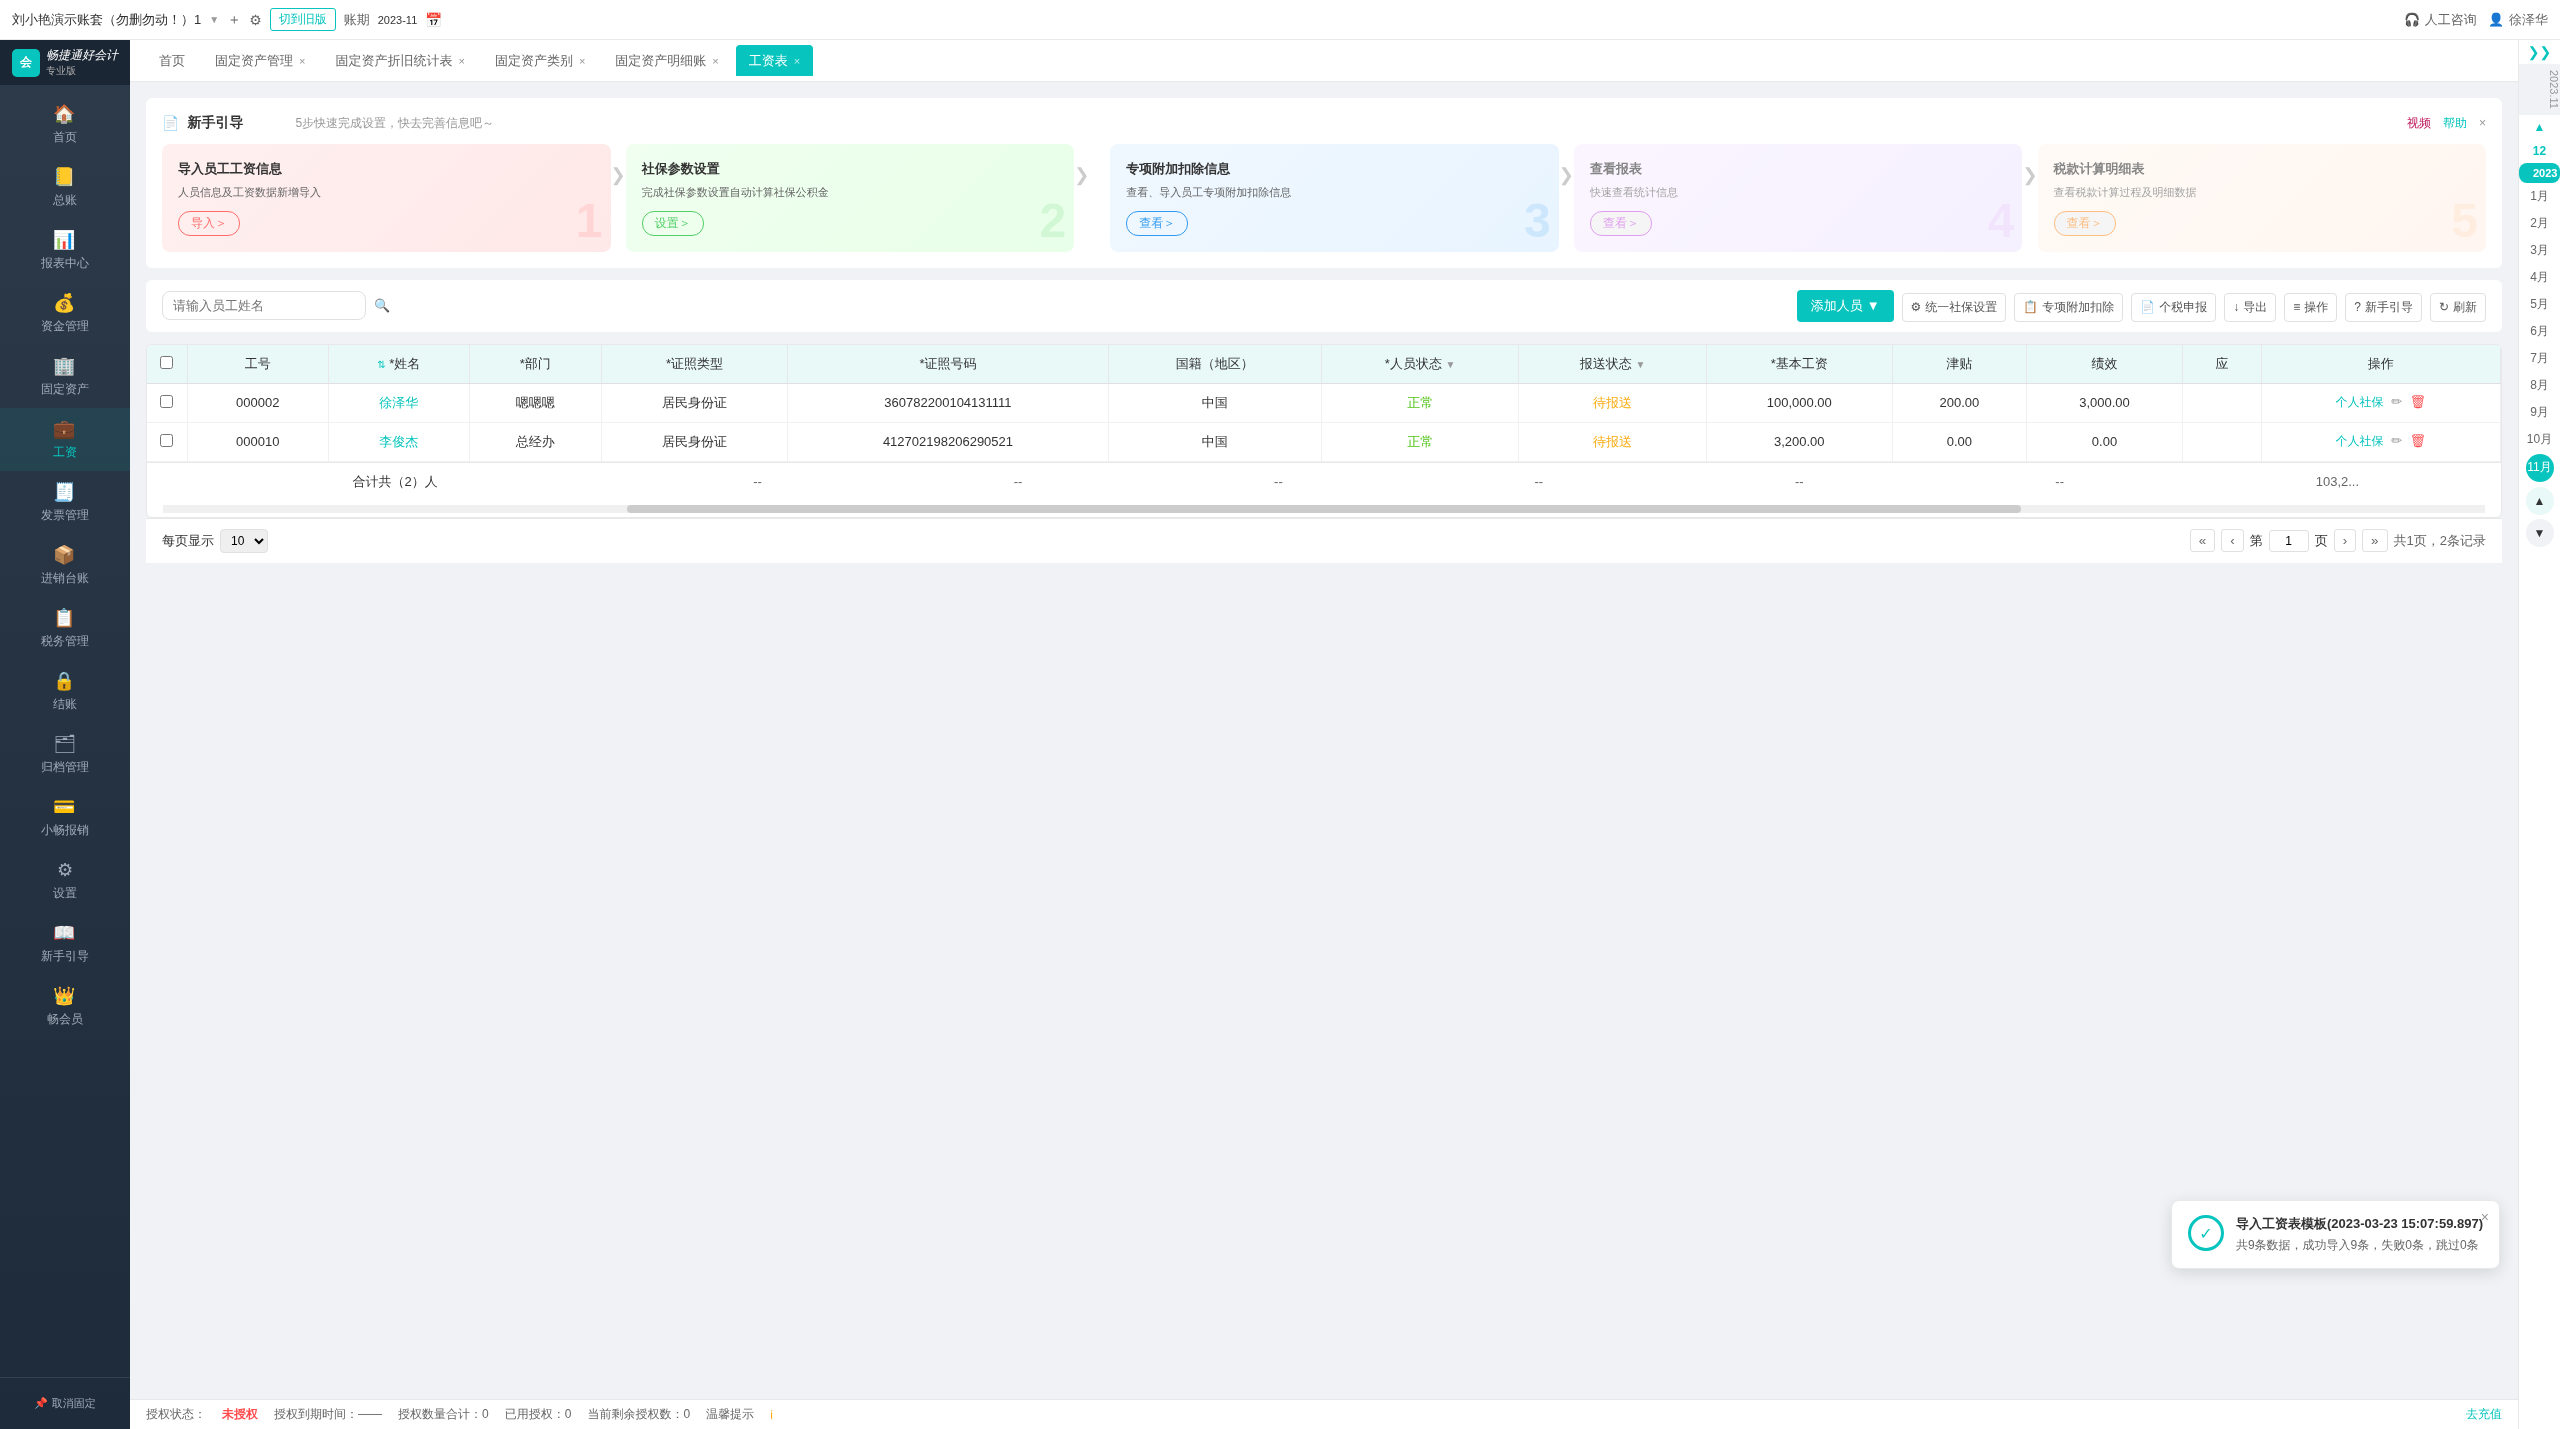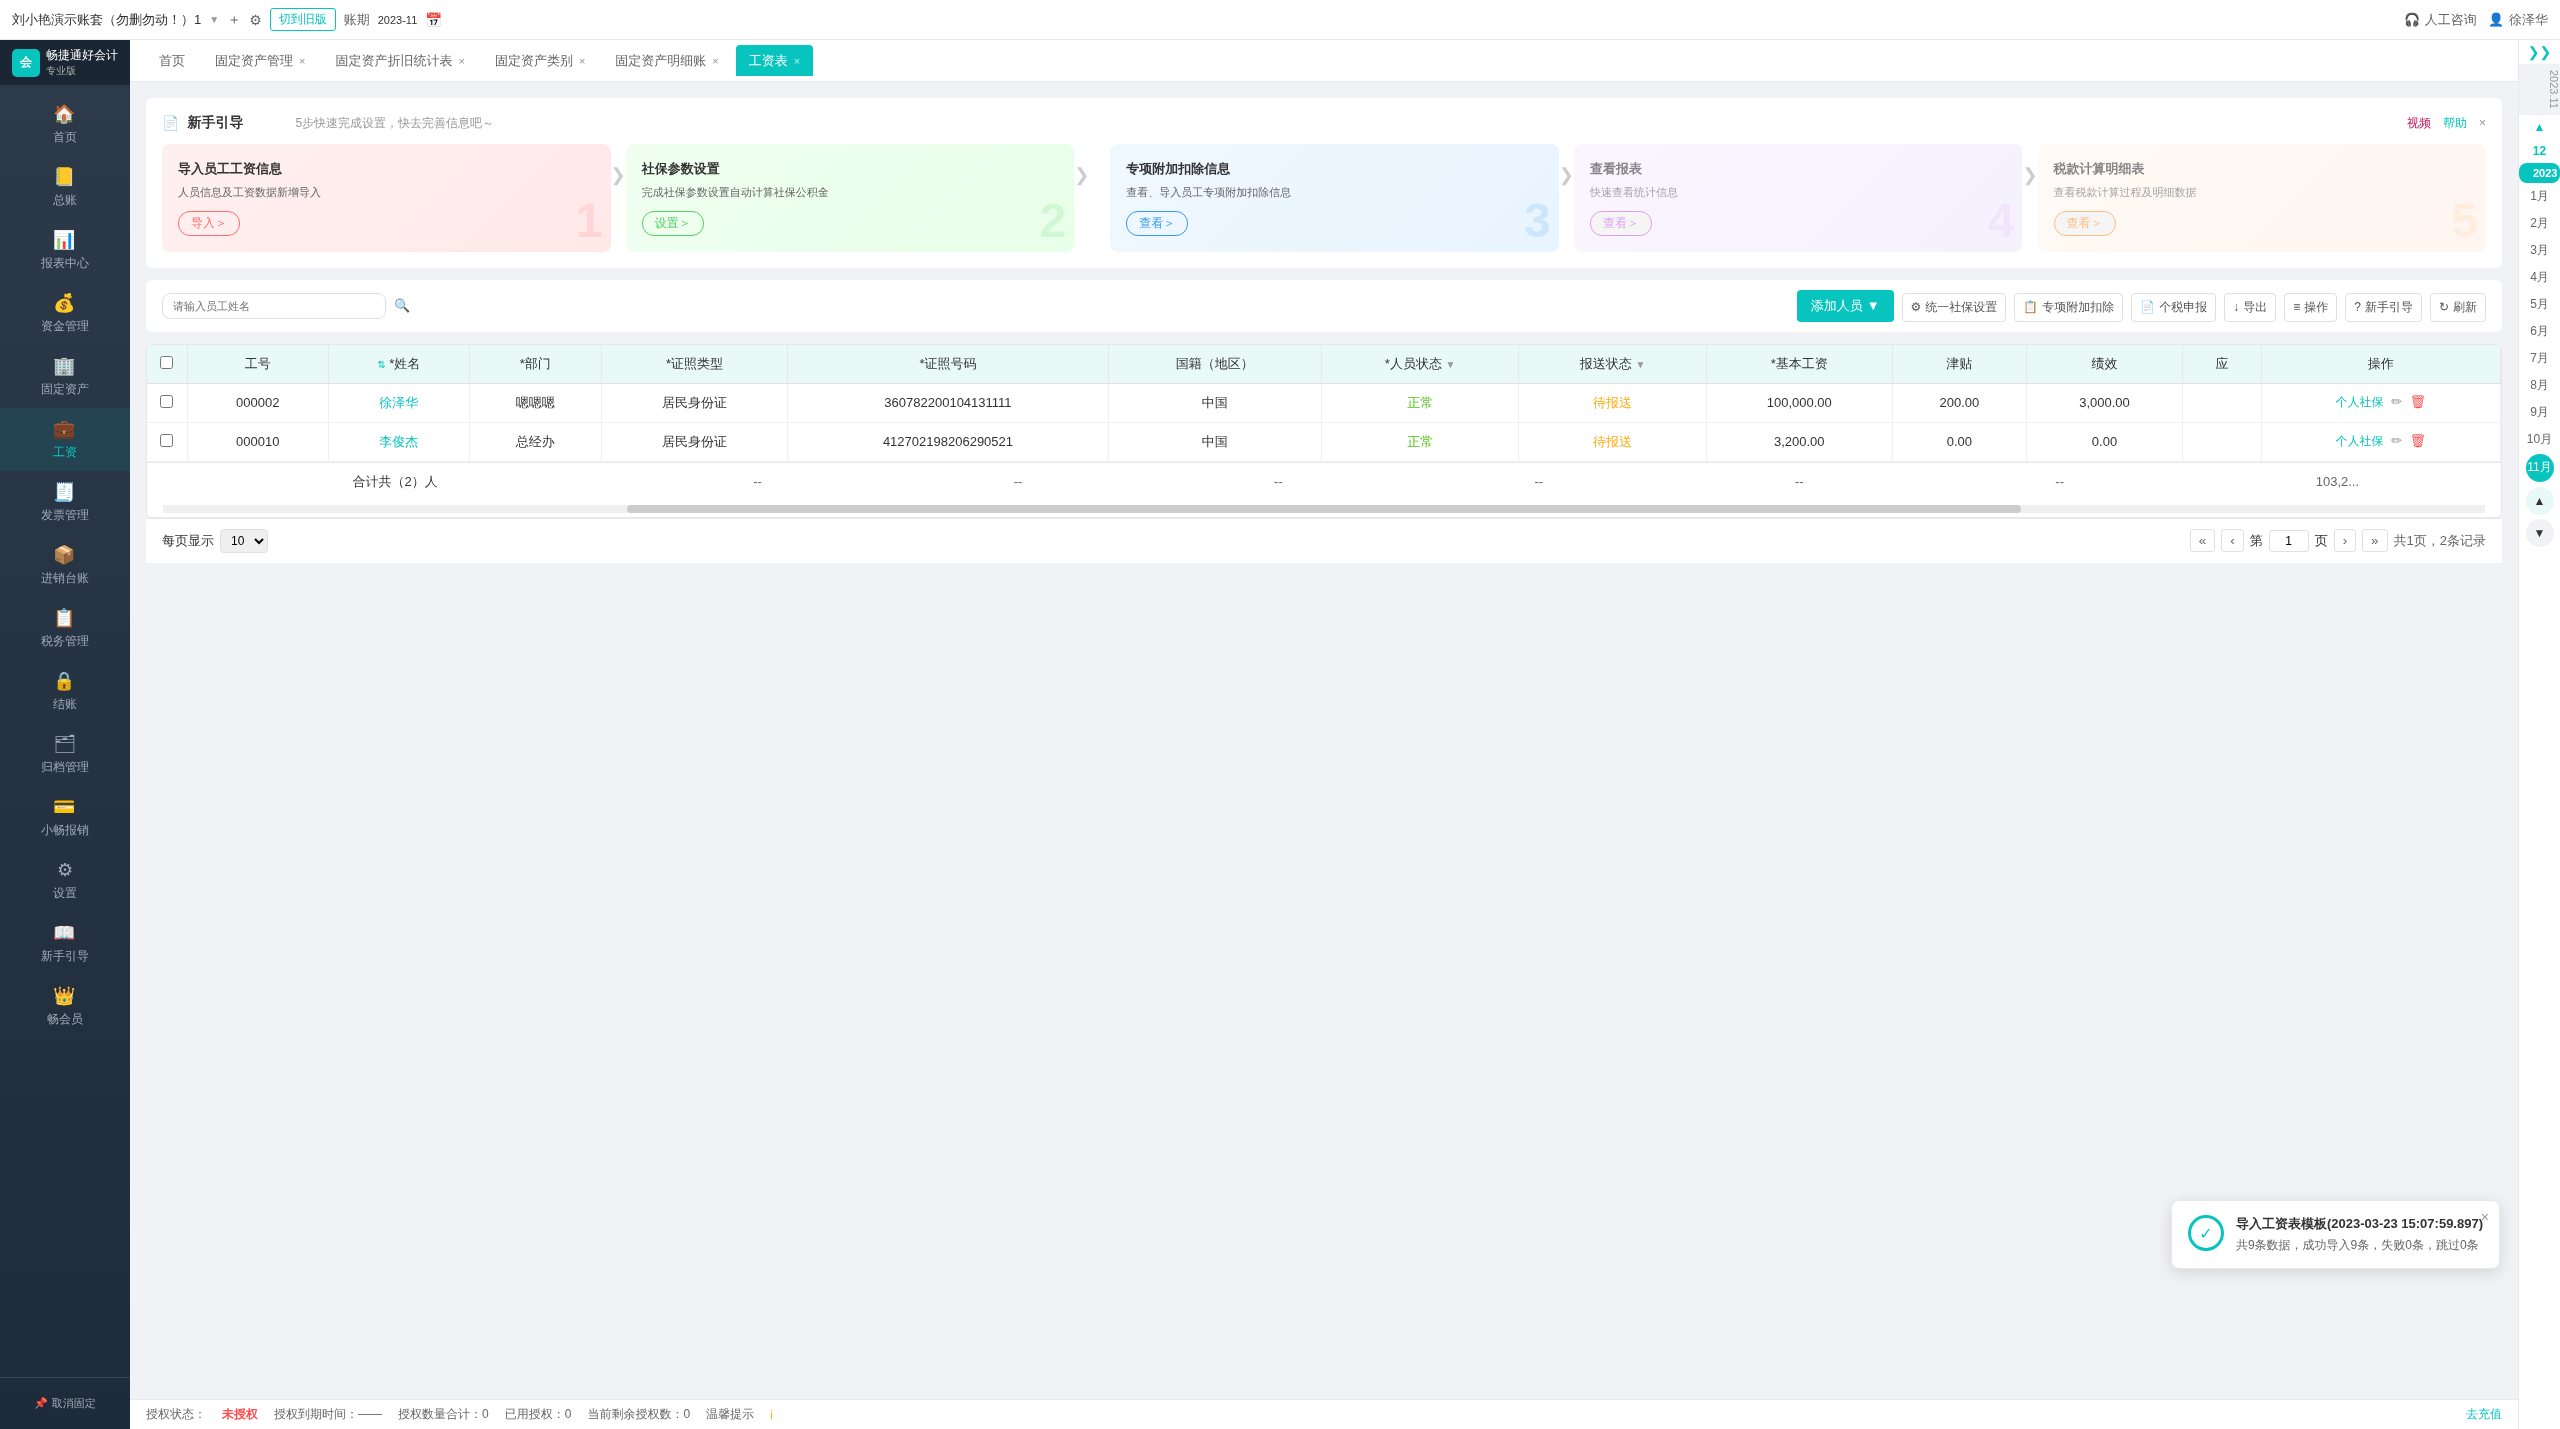--- a/index.html
+++ b/index.html
@@ -205,22 +205,22 @@
       margin-bottom: 12px;
       background: #fff;
       padding: 10px 16px;
       border-radius: 6px;
     }
     .toolbar-left { display: flex; align-items: center; gap: 8px; }
     .search-input {
       border: 1px solid #e0e0e0;
       border-radius: 8px;
       padding: 6px 10px;
-      font-size: 11px;
-      width: 224px;
+      font-size: 13px;
+      width: 204px;
       color: #333;
     }
     .search-icon { color: #999; cursor: pointer; }
     .toolbar-right { display: flex; align-items: flex-end; gap: 8px; }
     .add-btn {
       background: #07c5be;
       color: #fff;
       border: none;
       padding: 7px 14px;
       border-radius: 4px;
@@ -474,21 +474,21 @@
     </div>
   </div>
 </div>
 
 <div class="main-layout">
 
   <div class="sidebar">
     <div class="sidebar-logo">
       <div class="logo-icon">会</div>
       <div>
-        <div style="color:#fff;font-size:12px;">畅捷通好会计</div>
+        <div style="color:#fff;font-size:12px;font-style:italic;">畅捷通好会计</div>
         <div style="color:#aaa;font-size:10px;">专业版</div>
       </div>
     </div>
     <div class="sidebar-nav">
       <div class="nav-item">
         <span class="icon">🏠</span>
         <span>首页</span>
       </div>
       <div class="nav-item">
         <span class="icon">📒</span>

